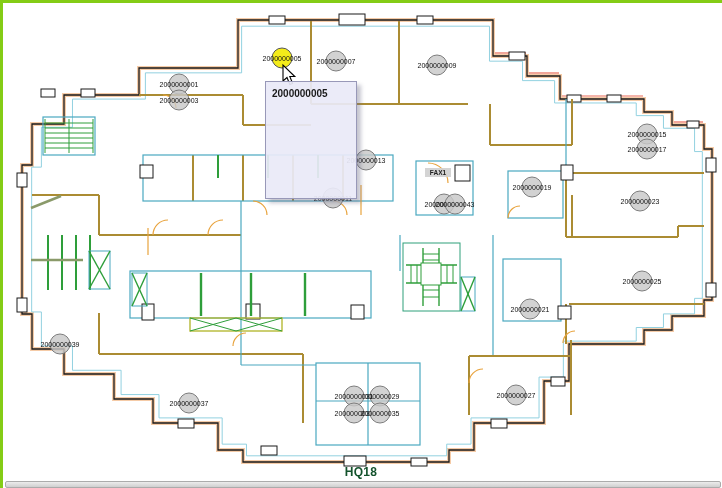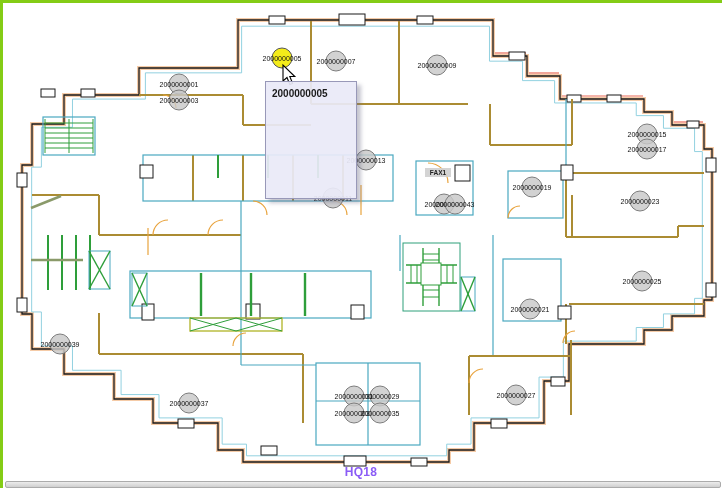--- a/index.html
+++ b/index.html
@@ -18,21 +18,21 @@
     background:rgba(233,233,248,0.93);
     border:1px solid #9898b8;
     box-shadow:4px 4px 4px rgba(110,110,135,.40);
     padding:6px 5px 4px 6px;box-sizing:border-box;
     color:#1a1a1a;
   }
   .tt-header{font-size:10px;font-weight:bold;margin-bottom:8px;}
   .tt-line{font-size:9.5px;line-height:12.5px;white-space:nowrap;}
   .floor-label{
     position:absolute;left:318px;top:462px;width:80px;text-align:center;
-    font-size:12px;font-weight:bold;color:#8b5cf6;letter-spacing:.3px;
+    font-size:12px;font-weight:bold;color:#14532d;letter-spacing:.3px;
   }
   .bottom-bar{
     position:absolute;left:2px;right:2px;bottom:1px;height:5px;
     background:linear-gradient(#ececec,#cfcfcf);
     border:1px solid #ababab;border-radius:2px;
   }
 </style>
 </head>
 <body>
 

